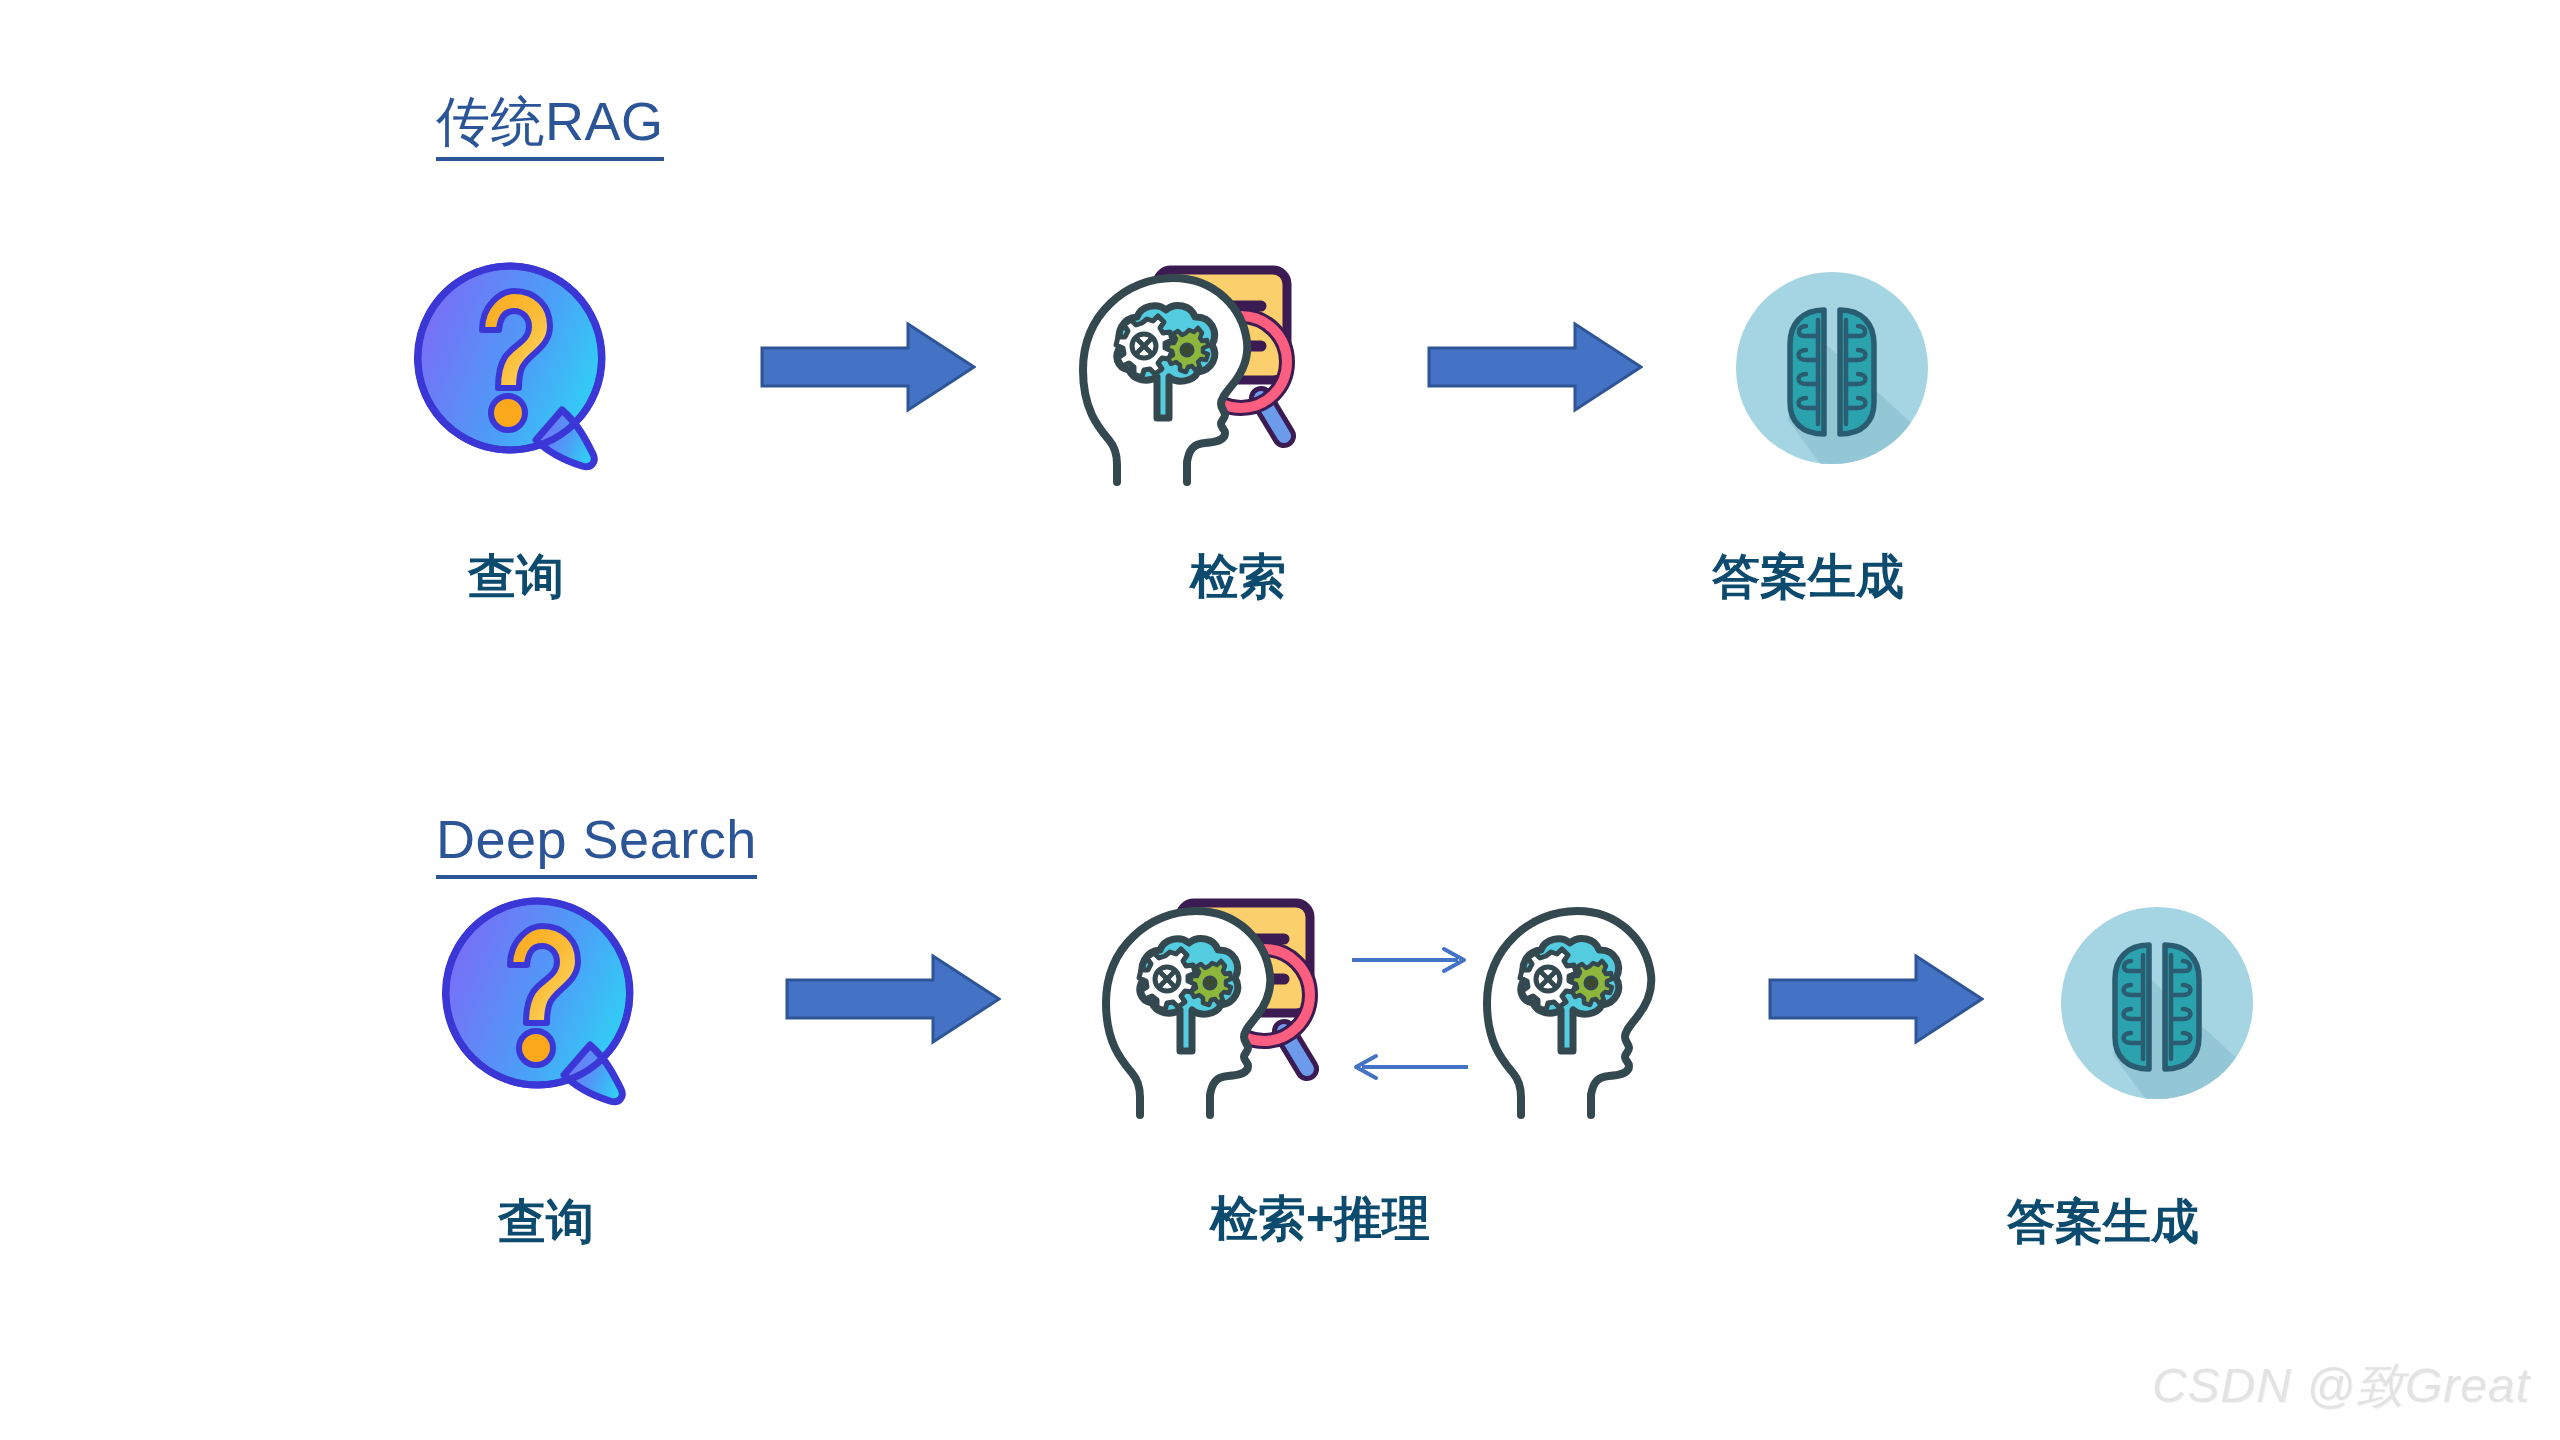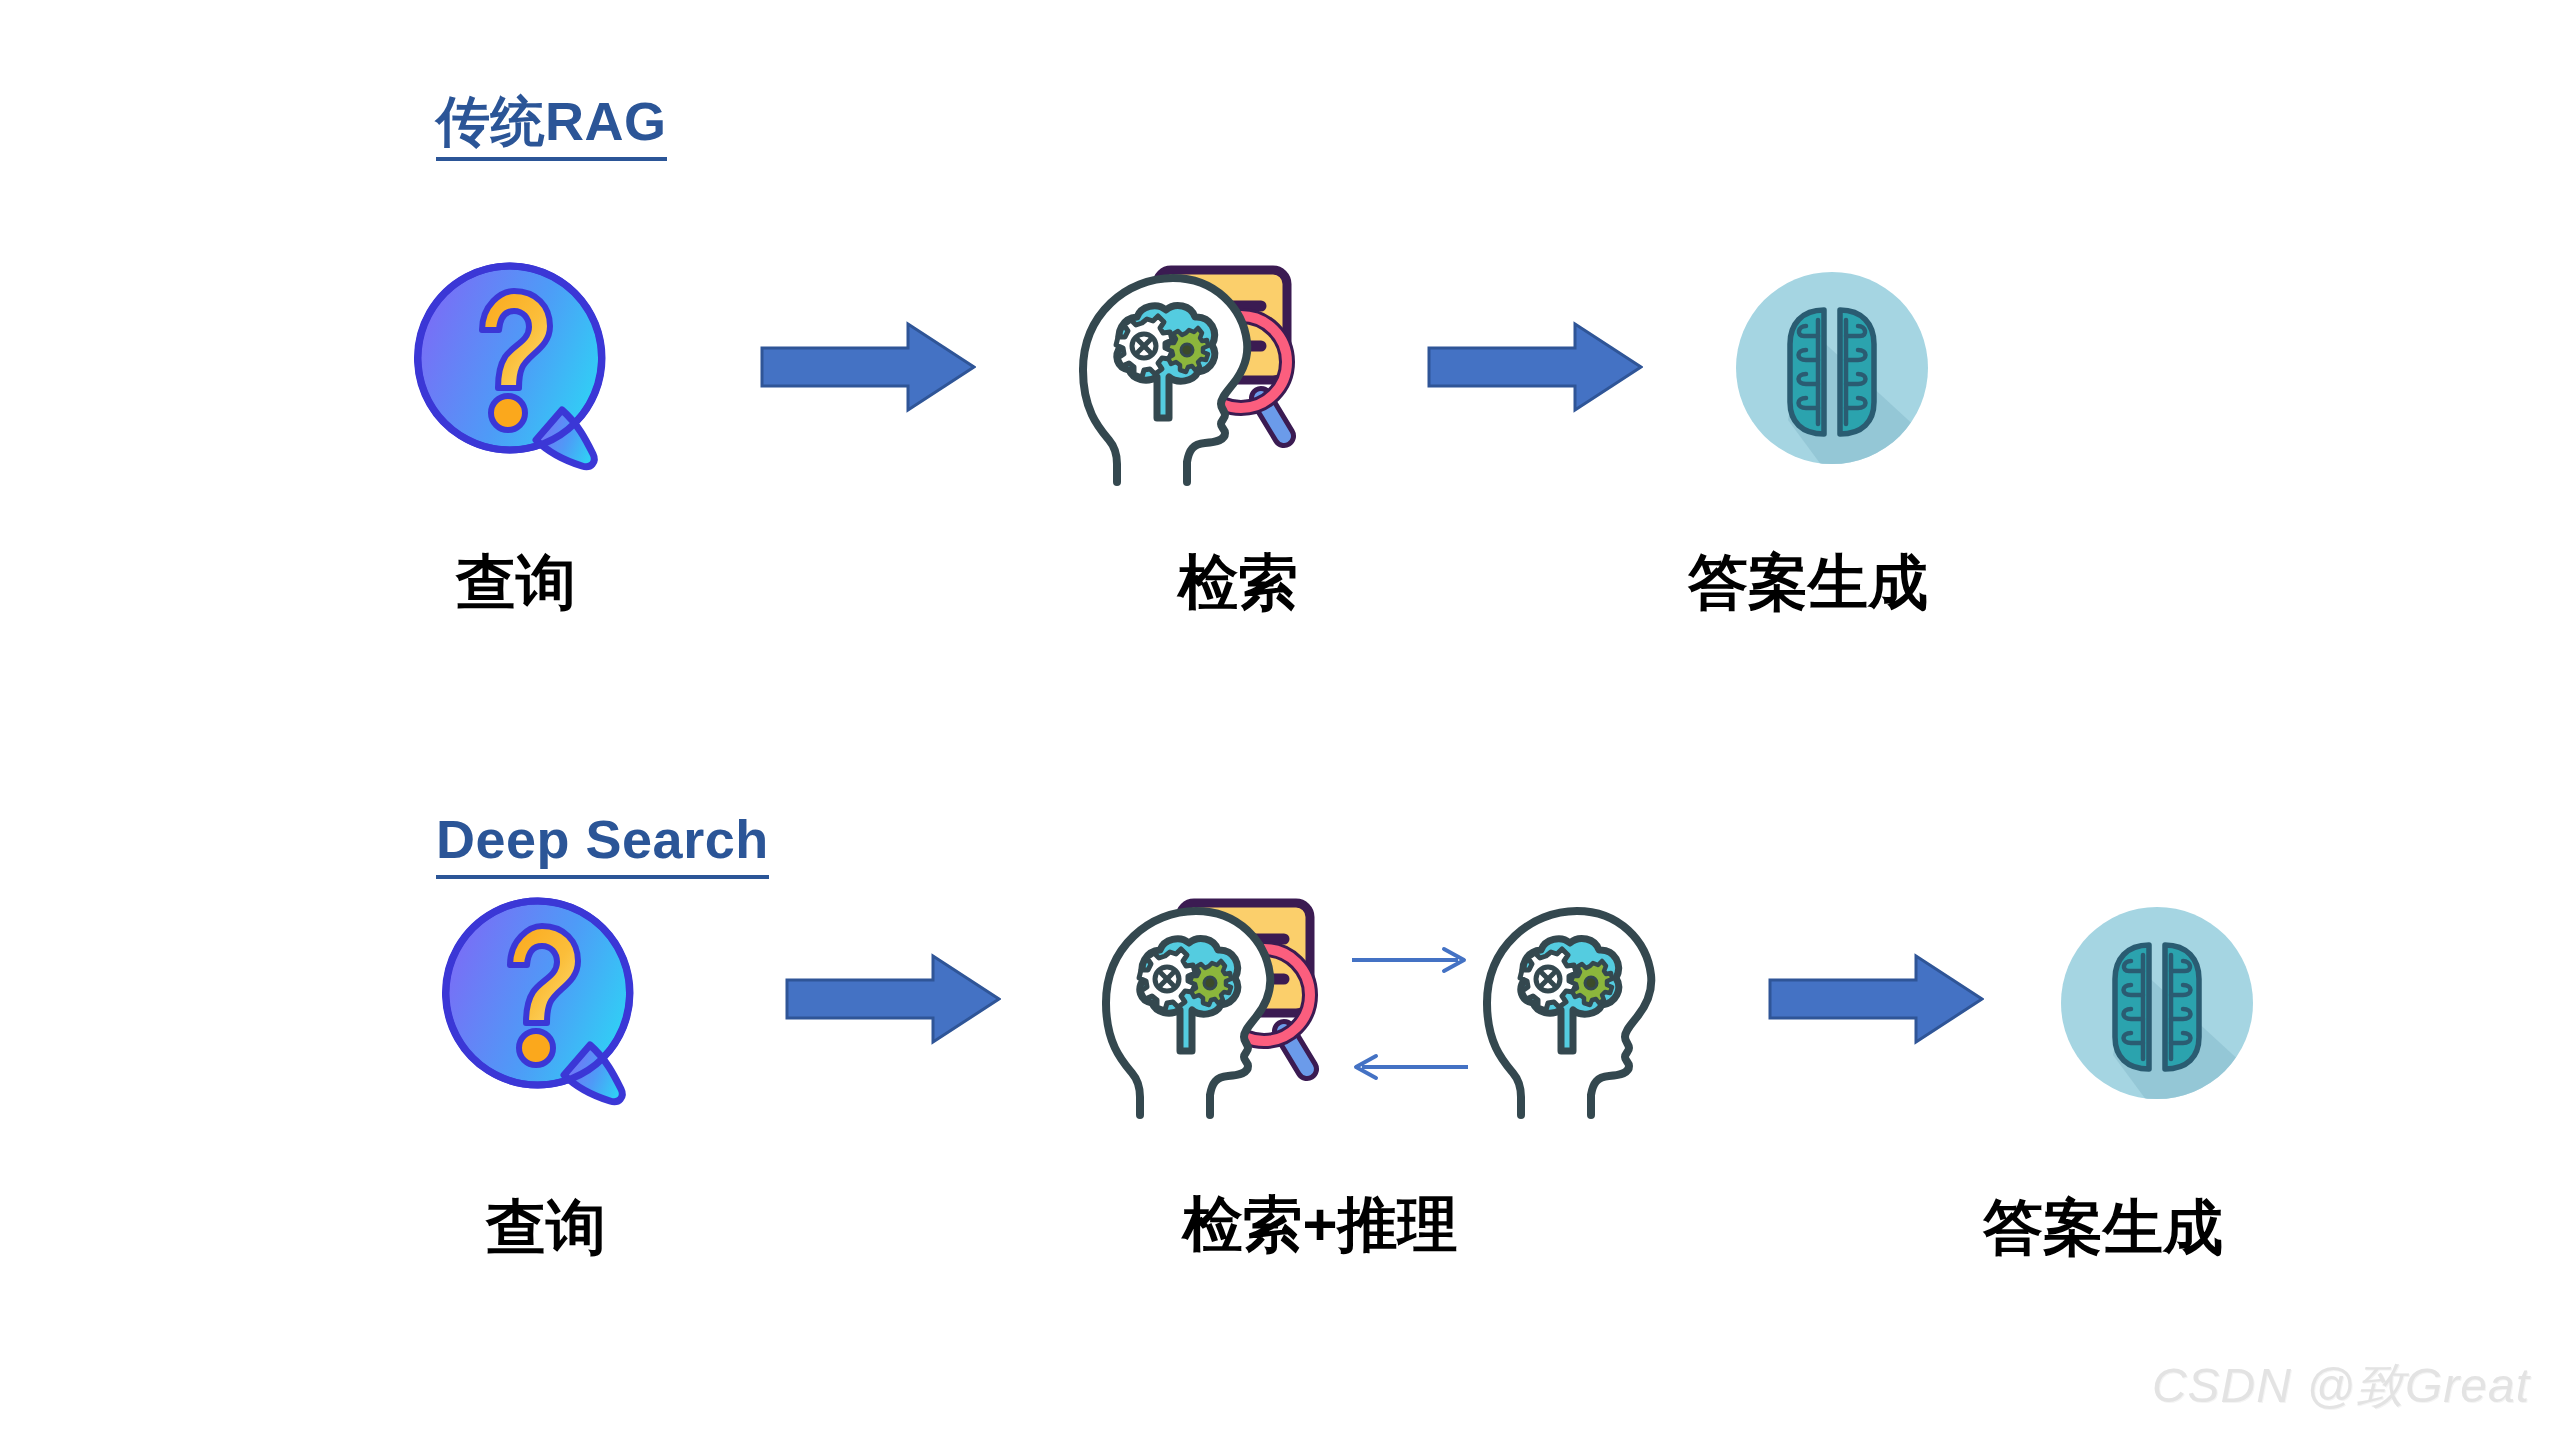--- a/index.html
+++ b/index.html
@@ -17,37 +17,37 @@
 
   .canvas {
     position: absolute;
     inset: 0;
   }
 
   
   .section-title {
     position: absolute;
     color: #2B5597;
-    font-weight: bold;
+    font-weight: normal;
     font-size: 54px;
     line-height: 1.1;
     letter-spacing: 0.5px;
     white-space: nowrap;
     border-bottom: 4px solid #2B5597;
     padding-bottom: 6px;
   }
   #title-rag   { left: 436px; top: 92px; }
   #title-deep  { left: 436px; top: 810px; }
 
   
   .stage-label {
     position: absolute;
-    color: #000000;
+    color: #0c4a6e;
     font-weight: bold;
-    font-size: 60px;
+    font-size: 48px;
     line-height: 1;
     white-space: nowrap;
     transform: translateX(-50%);
     text-align: center;
   }
 
   
   .icon-wrap {
     position: absolute;
     transform: translate(-50%, -50%);

